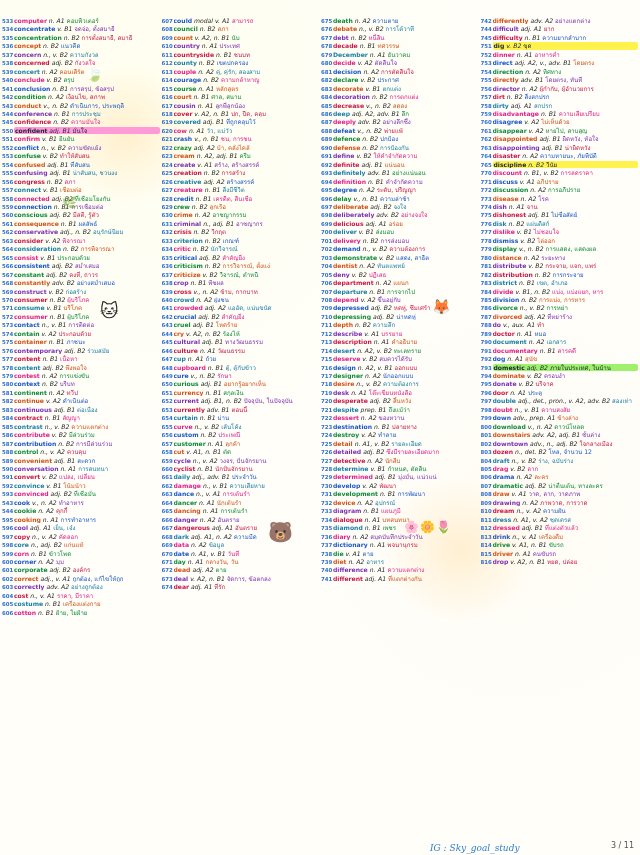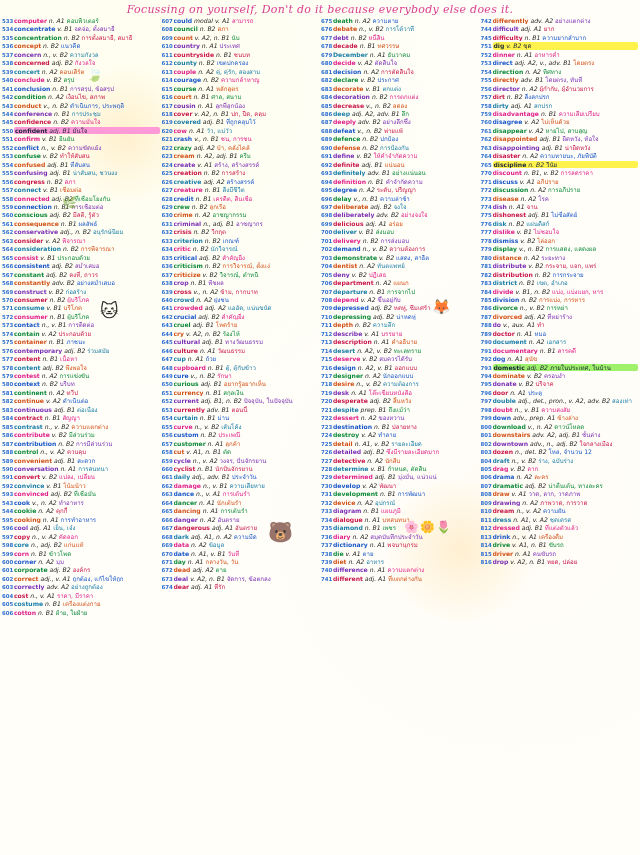--- a/index.html
+++ b/index.html
@@ -102,21 +102,20 @@
   }
 </style>
 </head>
 <body>
 
 <div id="sheet">
 
   <div class="stain" style="left:60px;top:60px;width:130px;height:150px;"></div>
   <div class="stain" style="left:380px;top:480px;width:160px;height:140px;"></div>
 
-  <div class="header">Focussing on yourself, Don't do it because everybody else does it.</div>
 
   <div class="cols" id="cols">
       <div class="col">
         <div class="entry">
           <span class="num">533</span>
           <span class="txt"><span class="en" style="color: rgb(224, 33, 138);">computer</span> <span class="pos" style="color: rgb(34, 34, 34);">n. A1</span> <span class="th" style="color: rgb(15, 138, 60);">คอมพิวเตอร์</span></span>
         </div>
         <div class="entry">
           <span class="num">534</span>
           <span class="txt"><span class="en" style="color: rgb(26, 87, 201);">concentrate</span> <span class="pos" style="color: rgb(34, 34, 34);">v. B1</span> <span class="th" style="color: rgb(122, 47, 181);">จดจ่อ, ตั้งสมาธิ</span></span>
@@ -1206,13 +1205,17 @@
       </div>
     </div>
 
   <span class="doodle d-cat">🐱</span>
   <span class="doodle d-bear">🐻</span>
   <span class="doodle d-fox">🦊</span>
   <span class="doodle d-flowers">🌸🌼🌷</span>
   <span class="doodle d-leaf">🍃</span>
   <span class="doodle d-leaf2">🌿</span>
 
+  <div class="footer">
+    <div class="ig">IG : Sky_goal_study</div>
+    <div class="pg">3 / 11</div>
+  </div>
 </div>
 
 </body></html>

